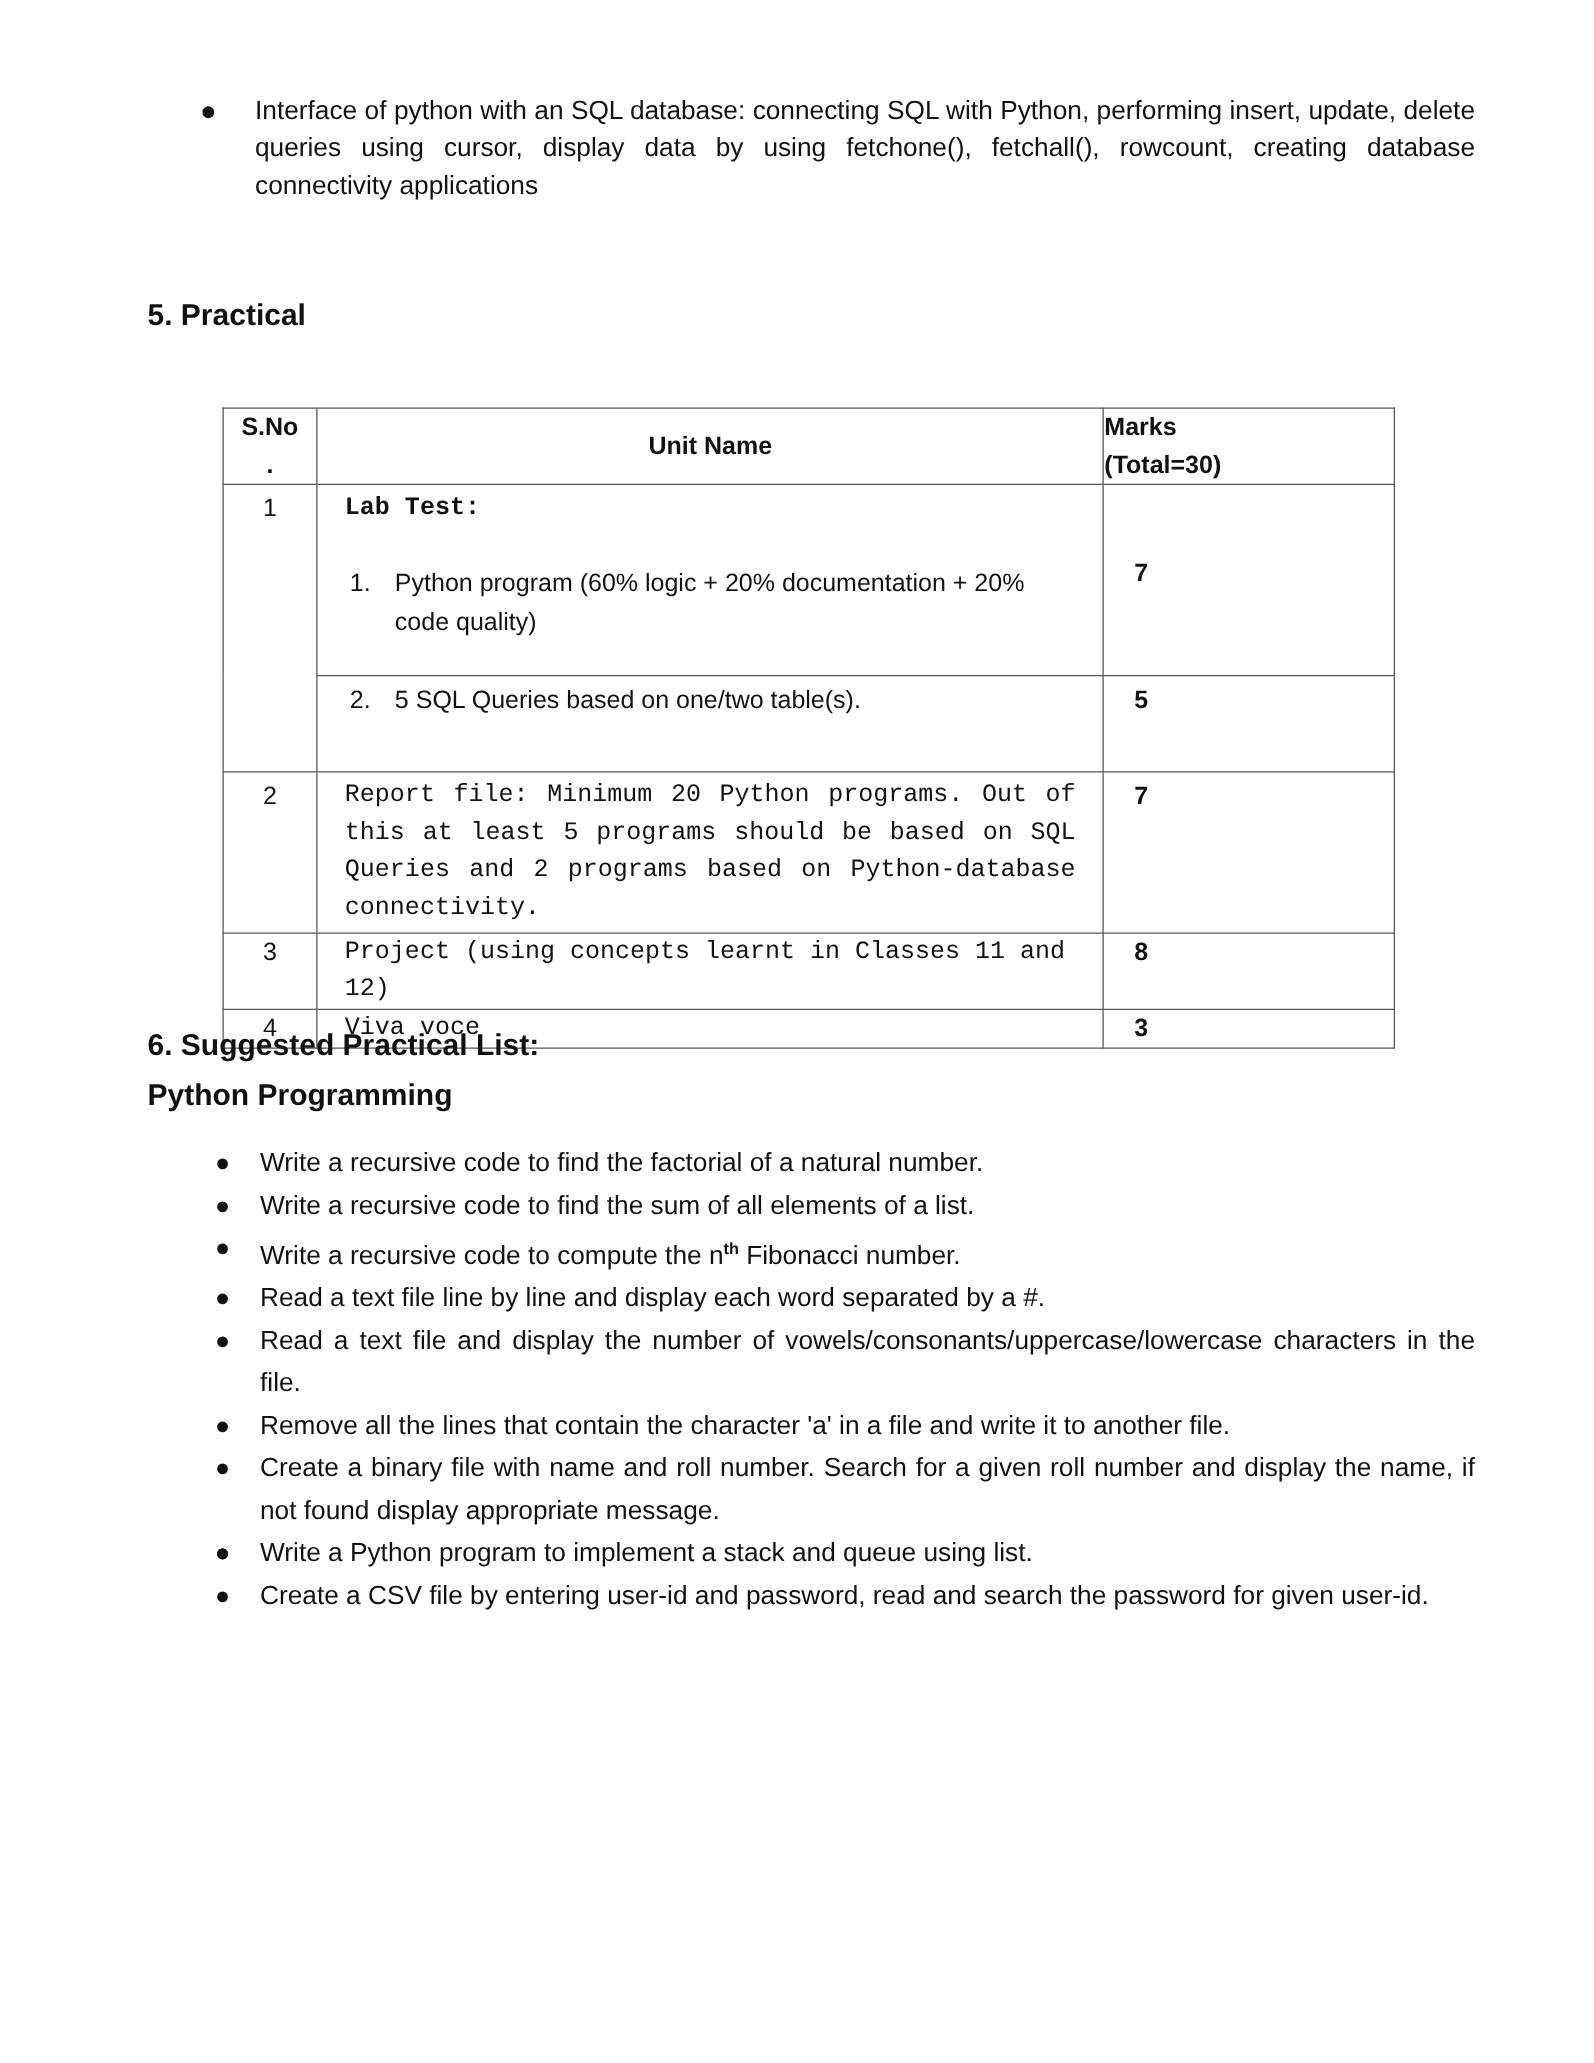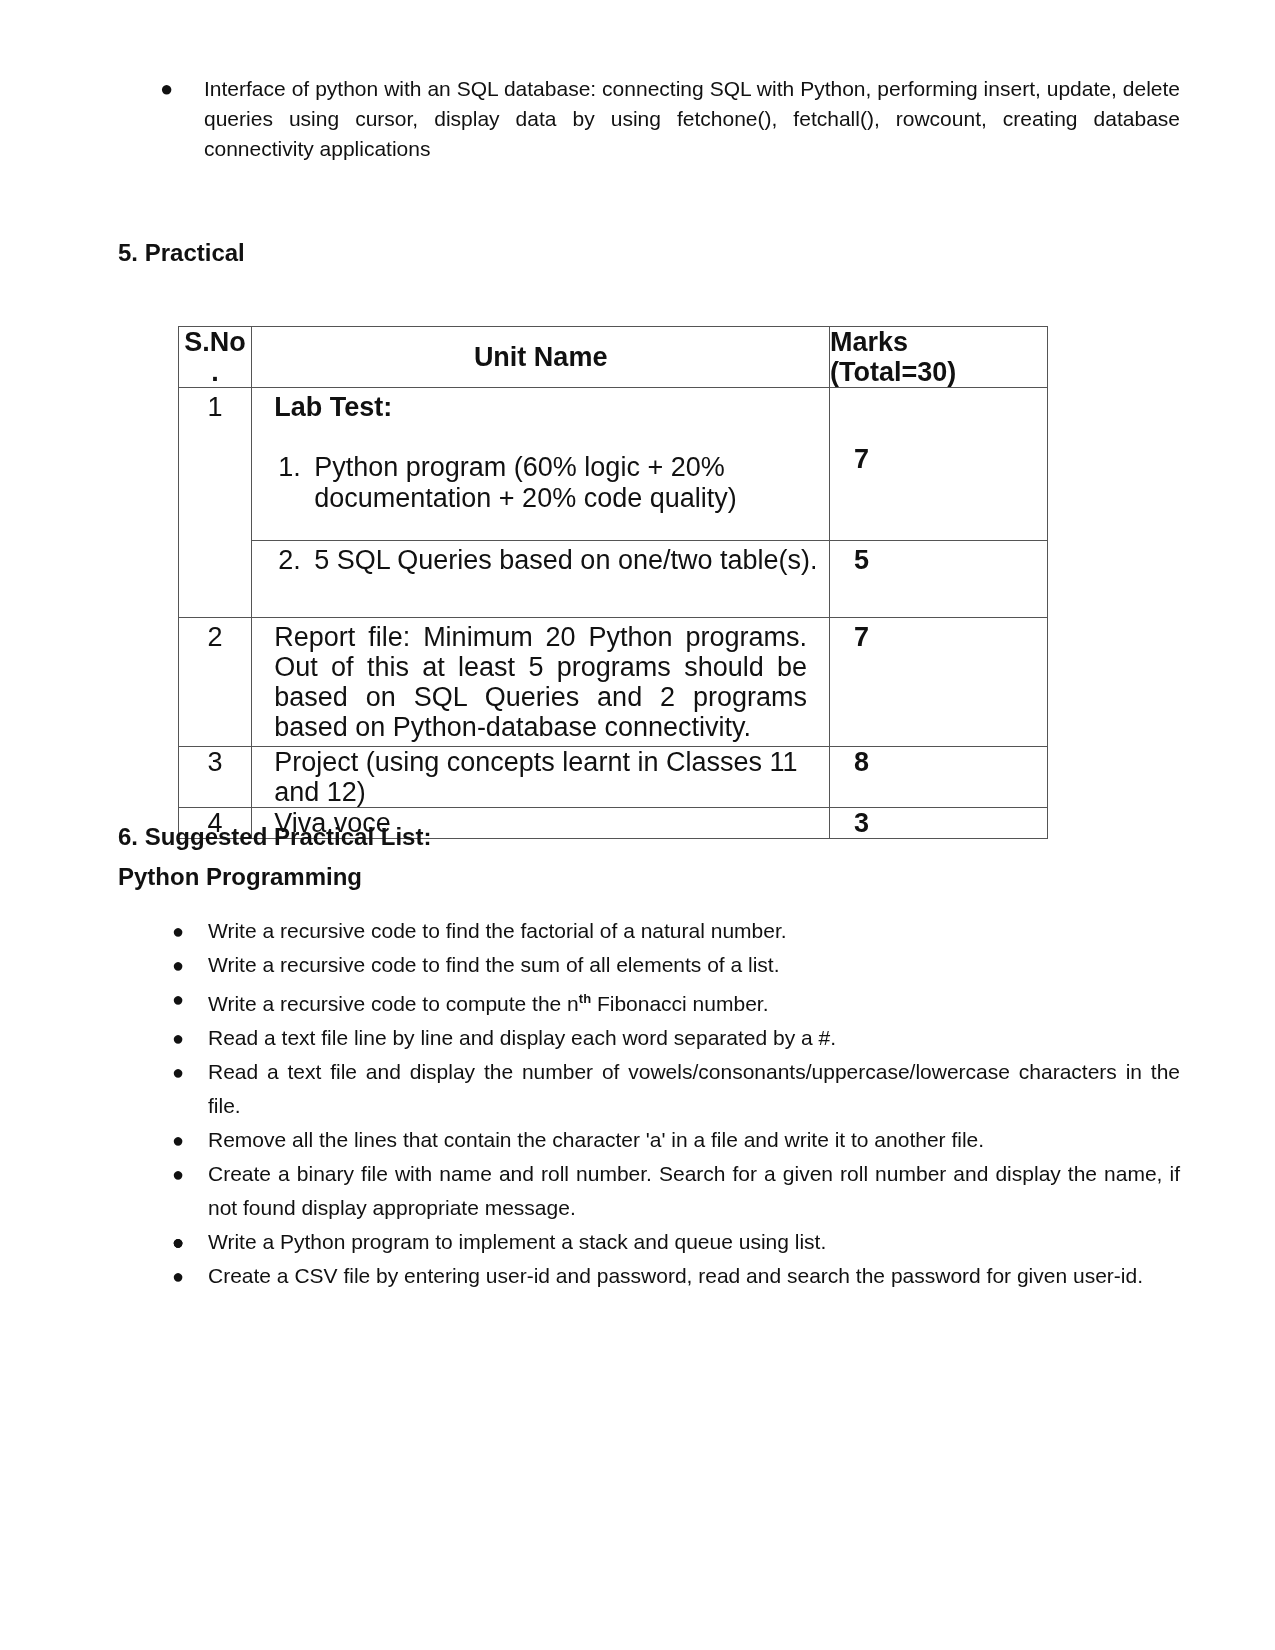--- a/index.html
+++ b/index.html
@@ -9,31 +9,31 @@
     color: #111111;
   }
   .top-bullet {
     position: absolute; left: 160px; top: 74px; width: 1020px;
     font-size: 21px; line-height: 30px;
   }
   .top-bullet .dot { position: absolute; left: 0; top: 0; font-size: 22px; }
   .top-bullet .txt { margin-left: 44px; text-align: justify; text-align-last: left; }
   .h2 { position: absolute; left: 118px; font-weight: bold; font-size: 24px; line-height: 30px; }
   table.practical {
-    position: absolute; left: 178px; top: 326px; width: 870px;
-    border-collapse: collapse; font-size: 27px; padding-left: 38px;
+    position: absolute; left: 178px; top: 326px; width: 938px;
+    border-collapse: collapse; font-size: 20px; padding-left: 38px;
   }
   table.practical td, table.practical th {
     border: 1.5px solid #555; vertical-align: top; padding: 0;
   }
   th { font-weight: bold; }
   .sno { width: 74px; text-align: center; }
   .unit { width: 630px; }
   .marks { width: 232px; }
-  .cell-pad { padding: 4px 22px; line-height: 30px; }
+  .cell-pad { padding: 4px 22px; line-height: 30px; font-family: Liberation Mono, monospace; }
   .sub-item { display: flex; padding-left: 26px; line-height: 31px; }
   .sub-item .num { width: 36px; flex: none; }
   .mark-val { font-weight: bold; padding: 0 0 0 24px; line-height: 30px; }
   .bullets { position: absolute; left: 170px; top: 914px; width: 1010px; font-size: 21px; }
   .bullets .li { position: relative; padding-left: 38px; line-height: 34px; text-align: justify; text-align-last: left; }
   .bullets .li .dot { position: absolute; left: 2px; top: 0; font-size: 20px; }
   sup { font-size: 13px; font-weight: bold; }
 </style>
 </head>
 <body>

